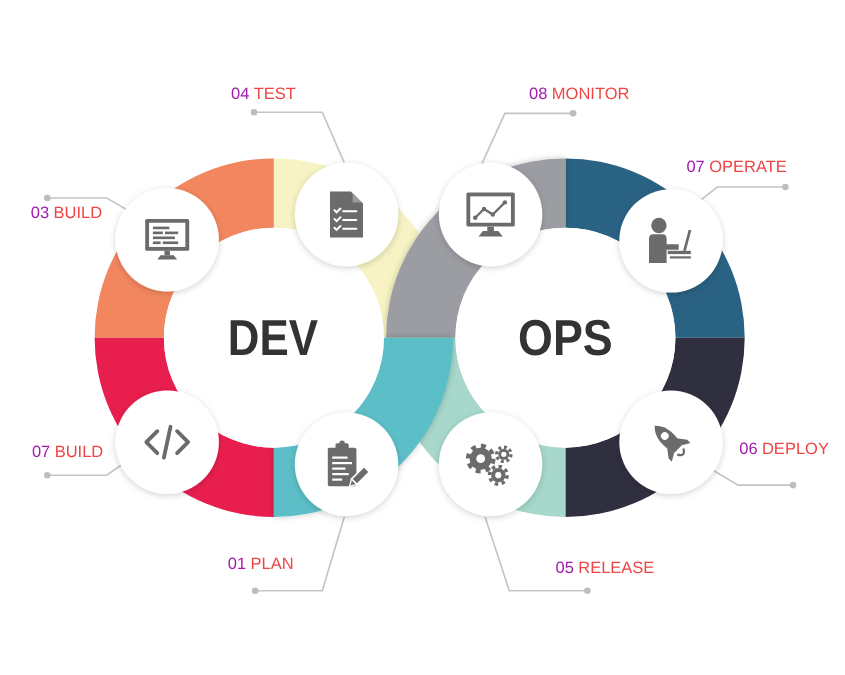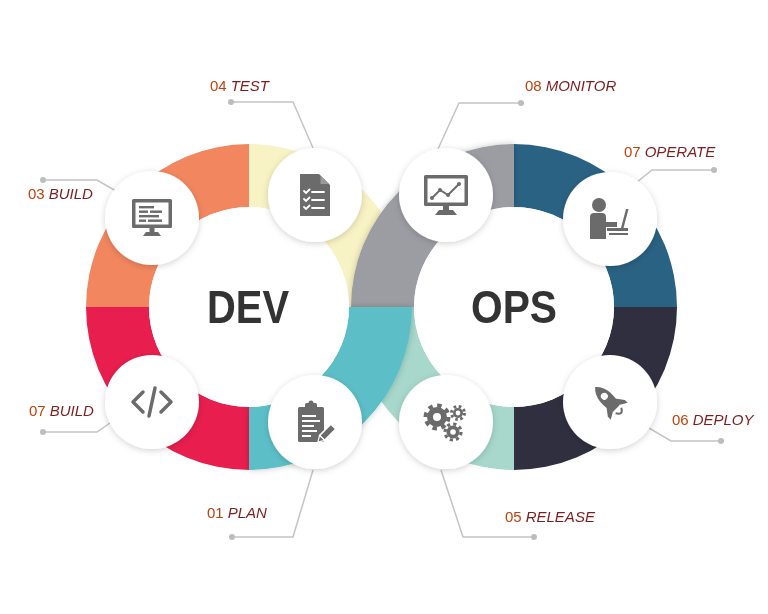--- a/index.html
+++ b/index.html
@@ -12,22 +12,22 @@
       font-family: "Liberation Sans", "DejaVu Sans", sans-serif;
     }
     #diagram-svg { position: absolute; left: 0; top: 0; }
     .stage-label {
       position: absolute;
       height: 18px;
       line-height: 18px;
       font-size: 15px;
       white-space: nowrap;
     }
-    .stage-num { color: #c2410c; margin-right: 4px; }
-    .stage-name { color: #7f1d1d; font-style: italic; }
+    .stage-num { color: #a21caf; margin-right: 4px; }
+    .stage-name { color: #ef4444; }
     .big-title {
       font-family: "Liberation Sans", "DejaVu Sans", sans-serif;
       font-weight: bold;
       font-size: 46px;
       fill: #333333;
     }
   </style>
 </head>
 <body>
 
@@ -190,26 +190,26 @@
   </div>
   <div class="stage-label" style="left:28px; top:152px;margin-top:33px;">
     <span class="stage-num">03</span><span class="stage-name">BUILD</span>
   </div>
   <div class="stage-label" style="left:29px; top:402px;">
     <span class="stage-num">07</span><span class="stage-name">BUILD</span>
   </div>
   <div class="stage-label" style="left:207px; top:504px;">
     <span class="stage-num">01</span><span class="stage-name">PLAN</span>
   </div>
-  <div class="stage-label" style="left:525px; top:77px;text-align:right;">
+  <div class="stage-label" style="left:481px; top:77px;text-align:right;">
     <span class="stage-num">08</span><span class="stage-name">MONITOR</span>
   </div>
   <div class="stage-label" style="left:624px; top:143px;">
     <span class="stage-num">07</span><span class="stage-name">OPERATE</span>
   </div>
-  <div class="stage-label" style="left:672px; top:411px;">
+  <div class="stage-label" style="left:672px; top:400px;">
     <span class="stage-num">06</span><span class="stage-name">DEPLOY</span>
   </div>
   <div class="stage-label" style="left:505px; top:508px;">
     <span class="stage-num">05</span><span class="stage-name">RELEASE</span>
   </div>
 
 </div>
 
 </body></html>

